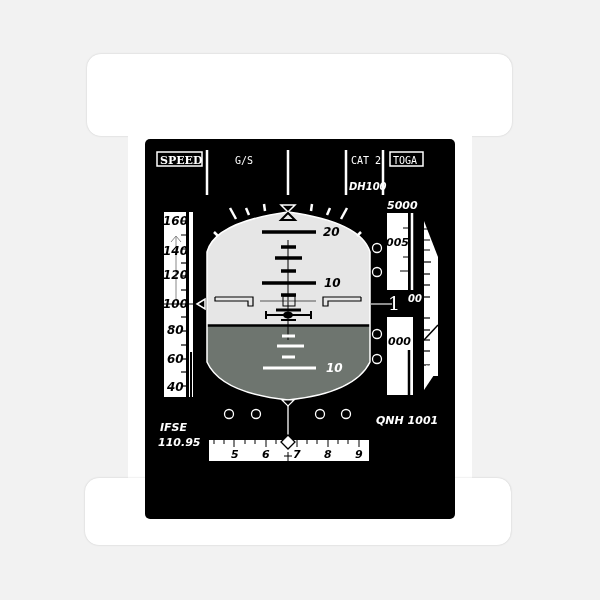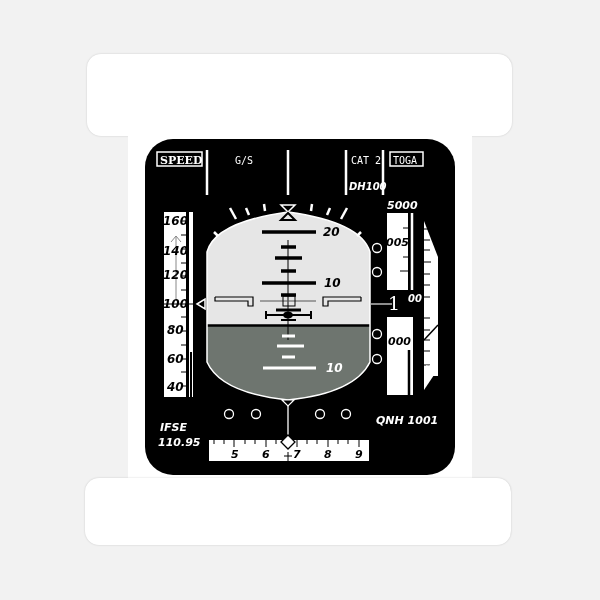--- a/index.html
+++ b/index.html
@@ -1,21 +1,21 @@
 <!DOCTYPE html>
 <html><head>
 <meta charset="utf-8">
 <style>
   html, body { margin:0; padding:0; }
   body { width:600px; height:600px; background:#f2f2f2; position:relative; overflow:hidden; font-family:"DejaVu Sans", sans-serif; }
   .sticker-part { position:absolute; background:#ffffff; box-shadow:0 0 2px rgba(0,0,0,0.18); }
   #band-top { left:87px; top:54px; width:425px; height:82px; border-radius:14px; }
   #band-mid { left:128px; top:120px; width:344px; height:370px; border-radius:6px; box-shadow:none; }
   #band-bot { left:85px; top:478px; width:426px; height:67px; border-radius:14px; }
-  #panel { position:absolute; left:145px; top:139px; width:310px; height:336px; background:#000; border-radius:28px; overflow:hidden; }
+  #panel { position:absolute; left:145px; top:139px; width:310px; height:380px; background:#000; border-radius:5px; overflow:hidden; }
   svg { position:absolute; left:0; top:0; }
   .lbl { font-family:"DejaVu Sans", sans-serif; }
   .mono { font-family:"DejaVu Sans Mono", monospace; }
   .serif { font-family:"DejaVu Serif", serif; }
 </style>
 </head>
 <body>
 
 <div class="sticker-part" id="band-top"></div>
 <div class="sticker-part" id="band-mid"></div>

